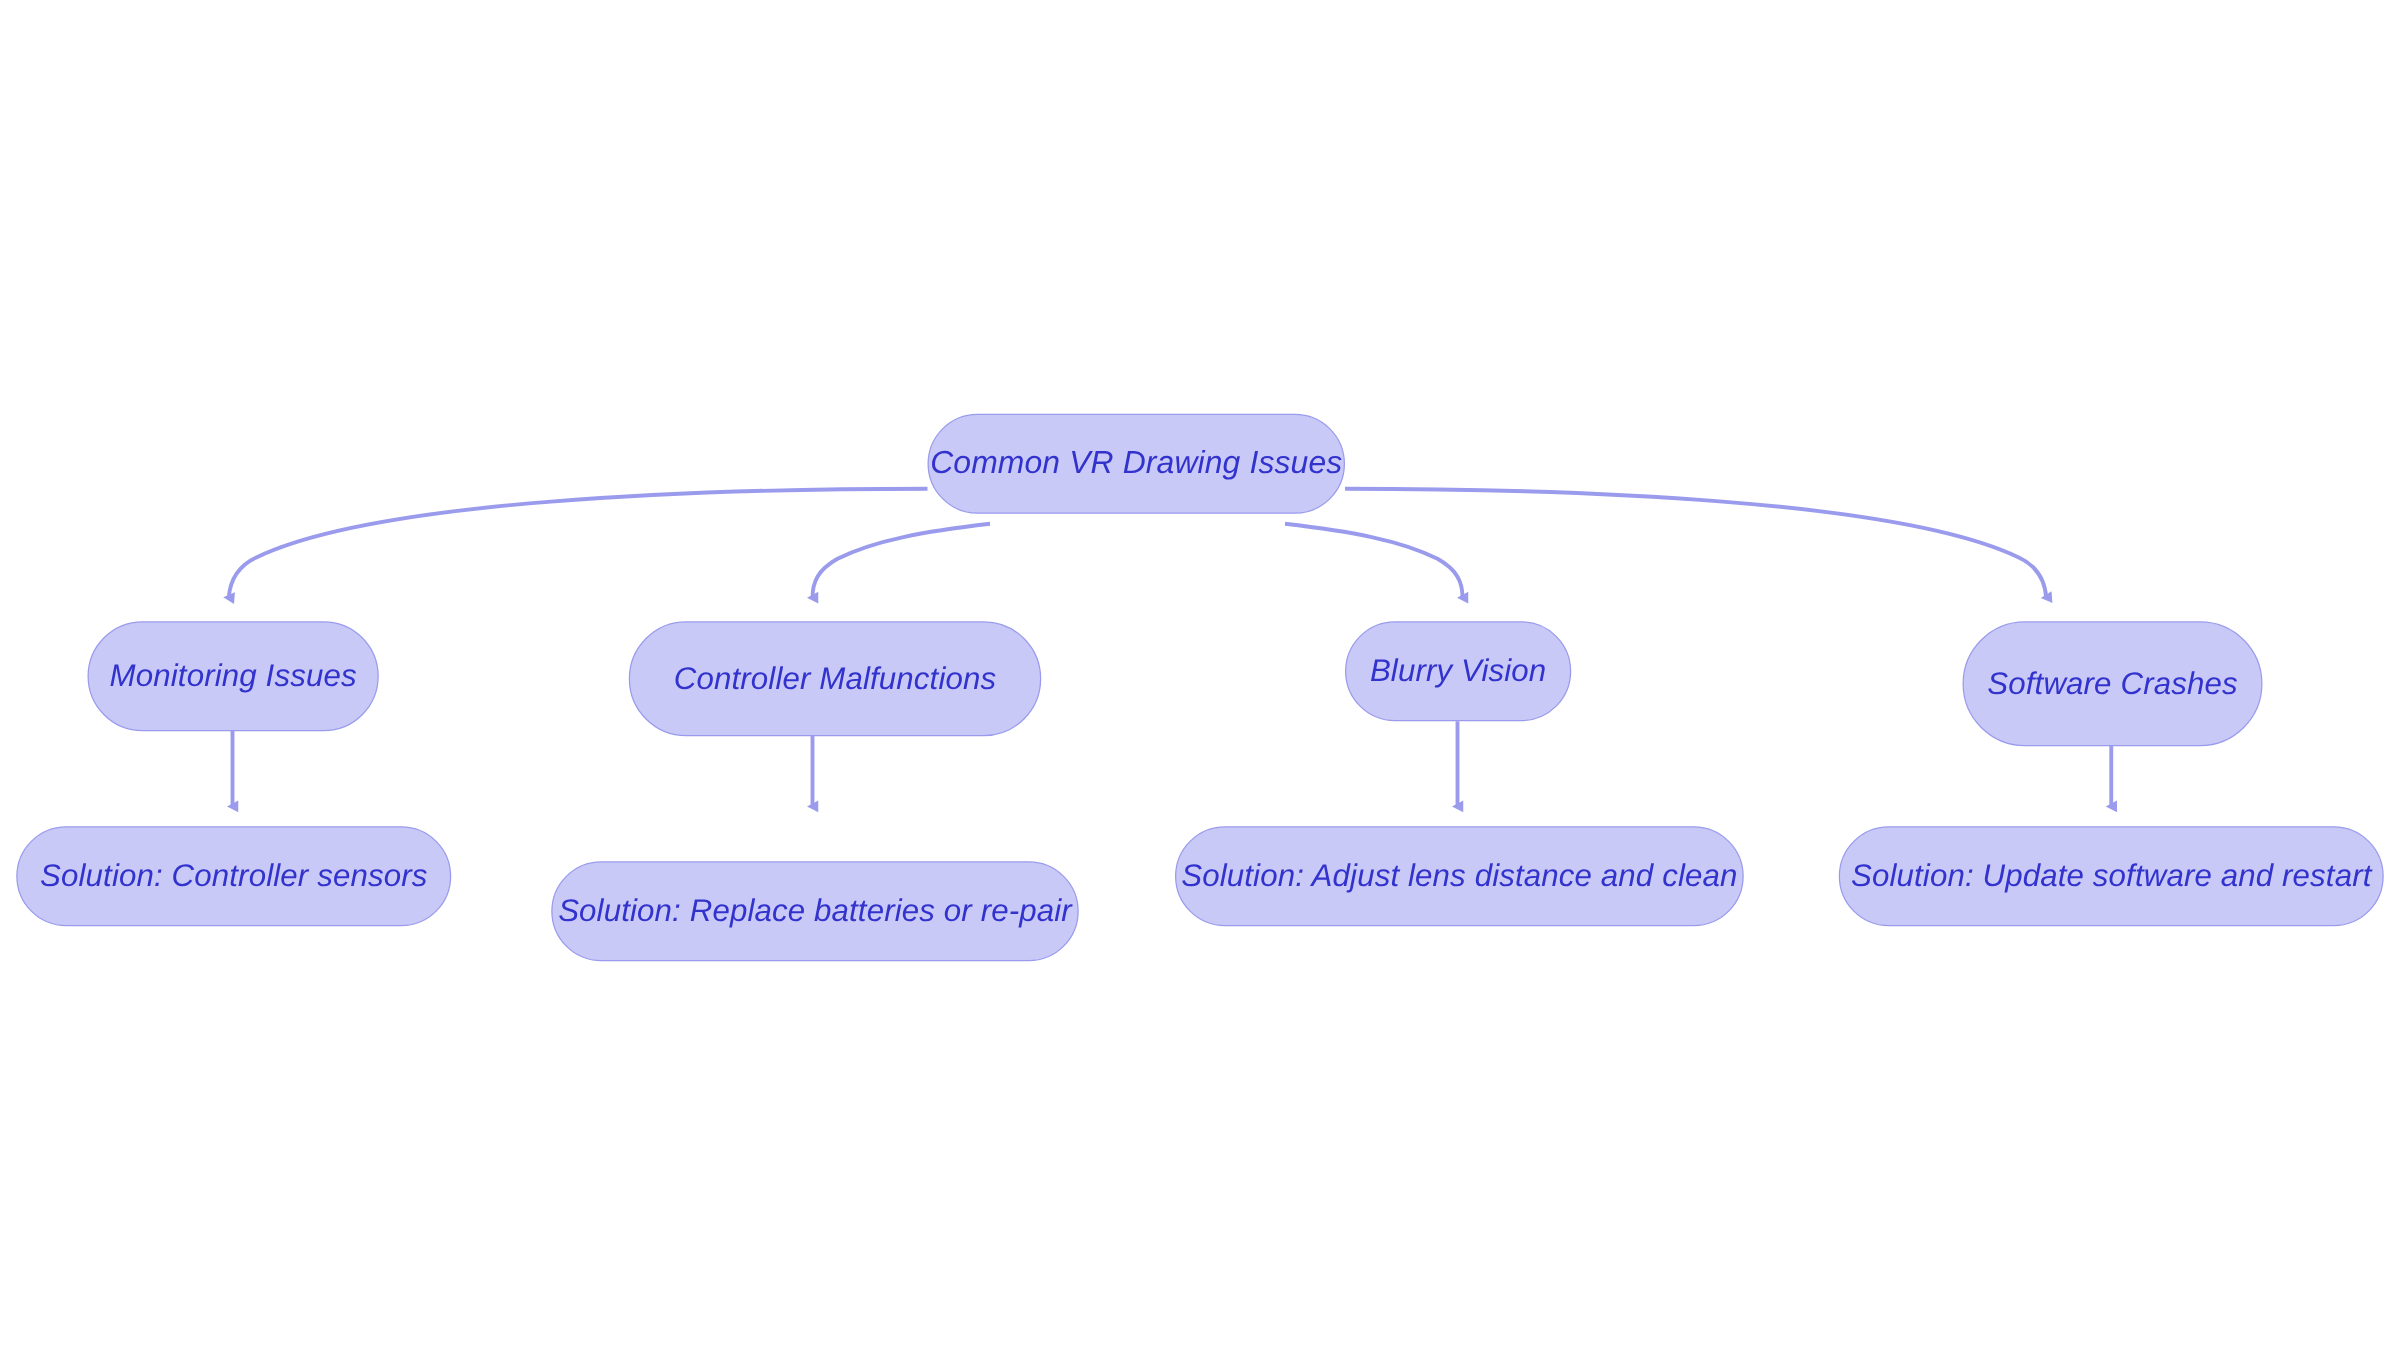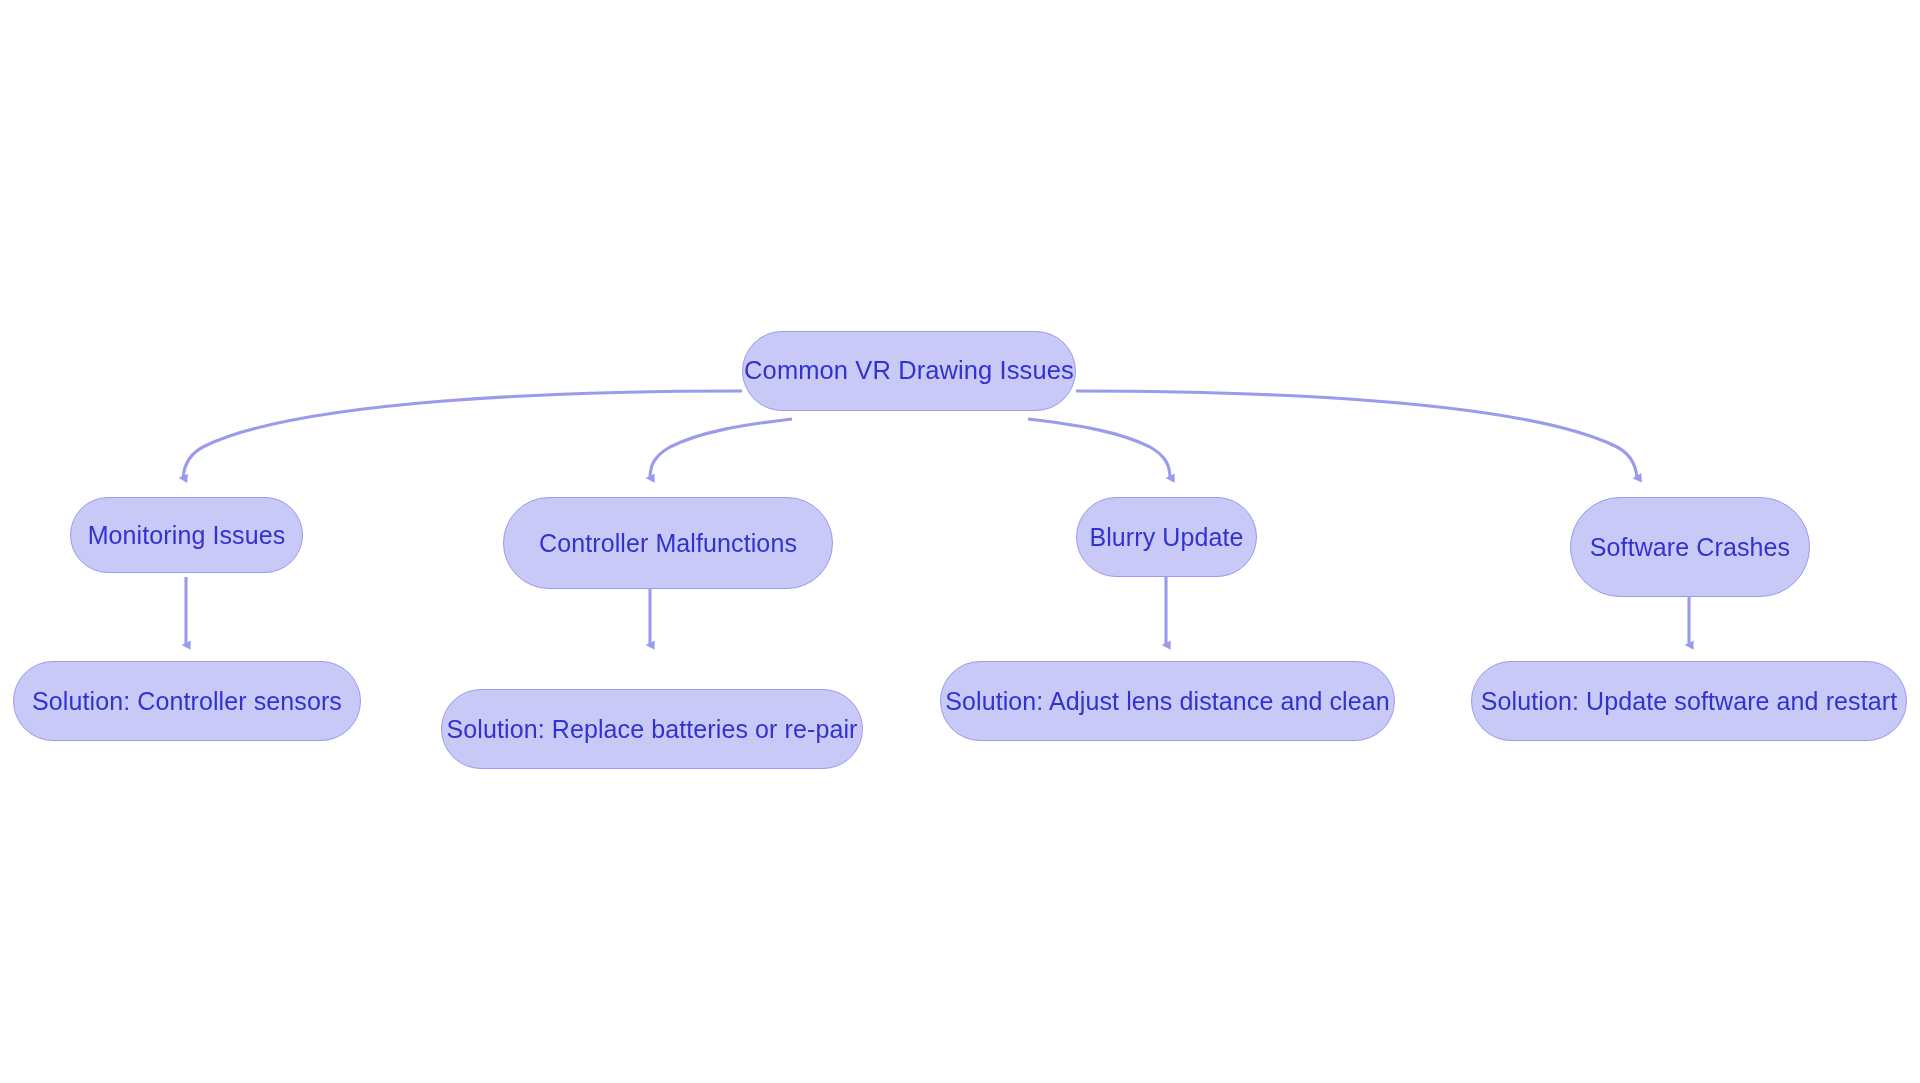--- a/index.html
+++ b/index.html
@@ -12,20 +12,21 @@
     width: 1920px;
     height: 1083px;
     font-family: "Liberation Sans", "DejaVu Sans", sans-serif;
     overflow: hidden;
   }
   #flowchart-canvas {
     position: relative;
     width: 1920px;
     height: 1083px;
     background: #ffffff;
+    font-style: italic;
   }
   #edge-layer {
     position: absolute;
     left: 0;
     top: 0;
     width: 1920px;
     height: 1083px;
     pointer-events: none;
   }
   .node {
@@ -78,30 +79,30 @@
 
     <path d="M 1166 577 L 1166 645" fill="none" stroke="#9a9bec" stroke-width="3.1" marker-end="url(#arrowhead)"></path>
 
     <path d="M 1689 577 L 1689 645" fill="none" stroke="#9a9bec" stroke-width="3.1" marker-end="url(#arrowhead)"></path>
   </svg>
 
   <div class="node node-root" style="left:742px; top:331px; width:334px; height:80px;">
     <span class="node-label">Common VR Drawing Issues</span>
   </div>
 
-  <div class="node" style="left:70px; top:497px; width:233px; height:76px;text-align:right;">
+  <div class="node" style="left:70px; top:497px; width:233px; height:88px;text-align:right;">
     <span class="node-label">Monitoring Issues</span>
   </div>
 
   <div class="node" style="left:503px; top:497px; width:330px; height:92px;">
     <span class="node-label">Controller Malfunctions</span>
   </div>
 
   <div class="node" style="left:1076px; top:497px; width:181px; height:80px;">
-    <span class="node-label">Blurry Update</span>
+    <span class="node-label">Blurry Vision</span>
   </div>
 
   <div class="node" style="left:1570px; top:497px; width:240px; height:100px;">
     <span class="node-label">Software Crashes</span>
   </div>
 
   <div class="node" style="left:13px; top:661px; width:348px; height:80px;">
     <span class="node-label">Solution: Controller sensors</span>
   </div>
 

